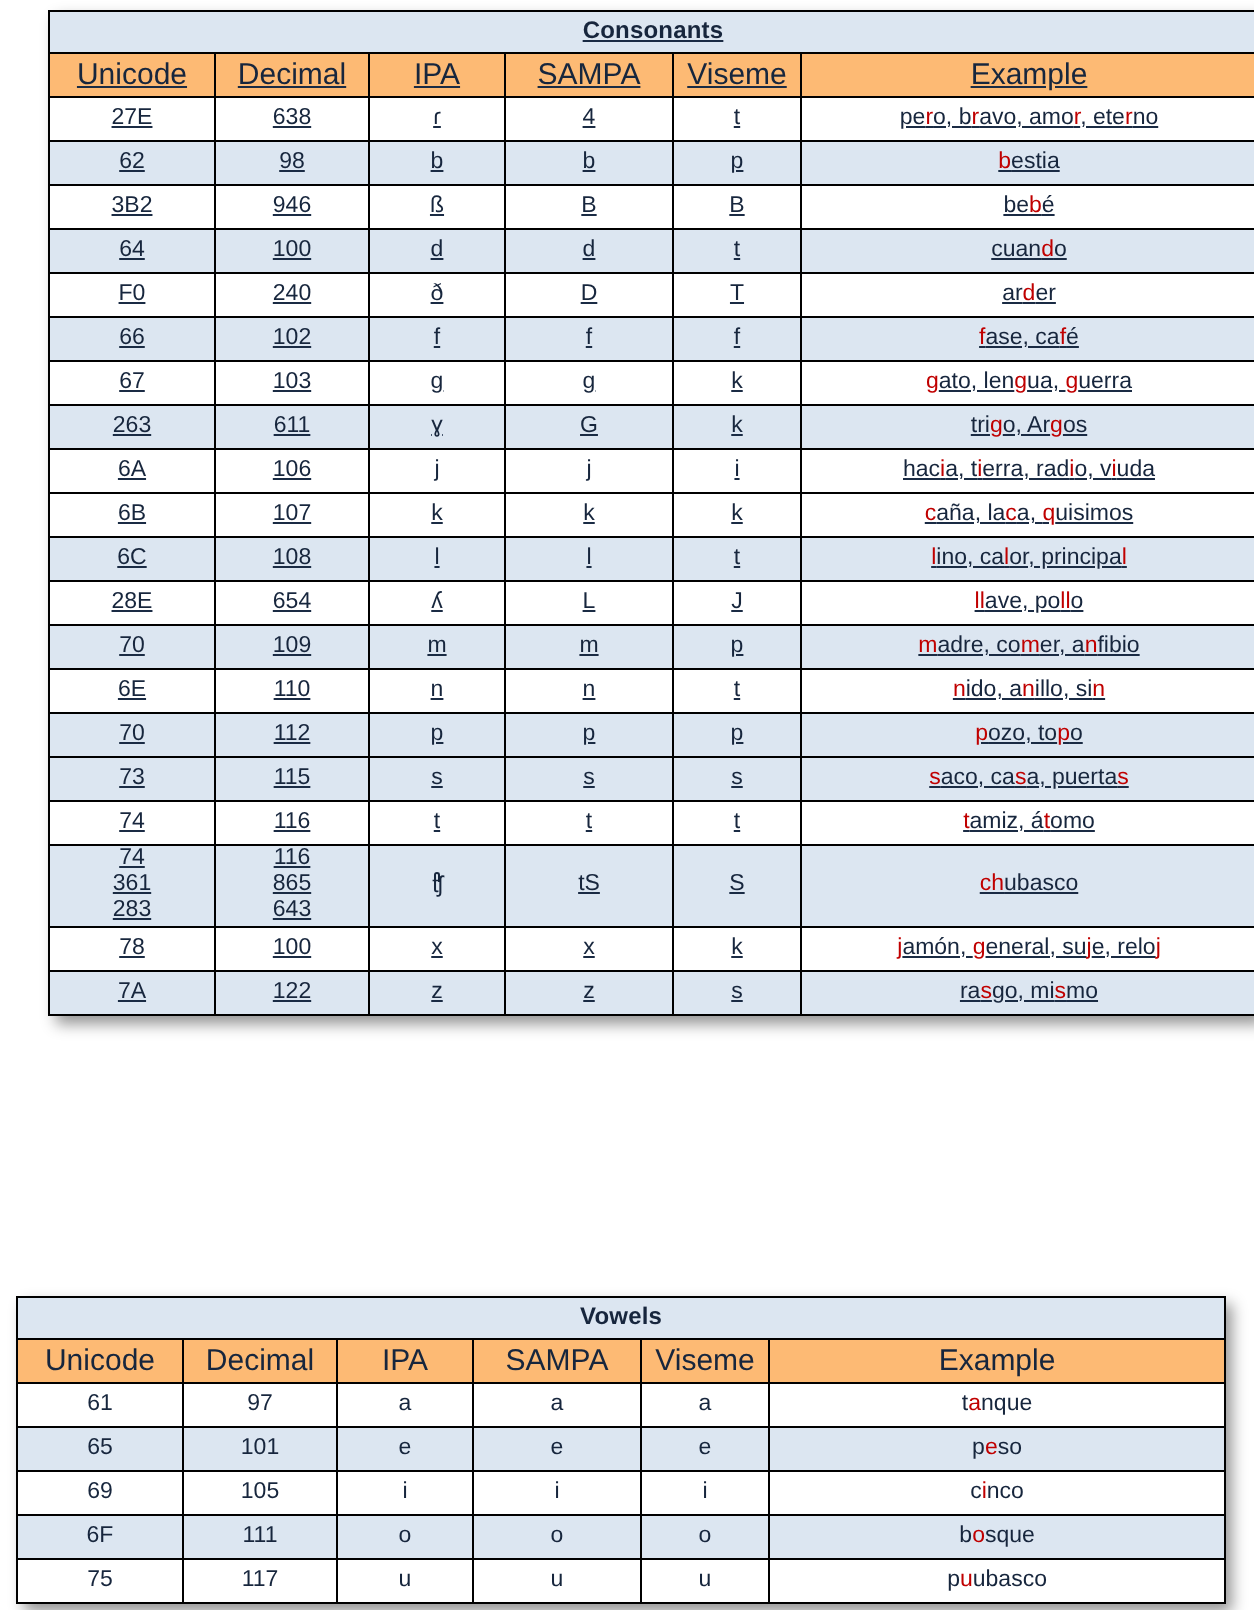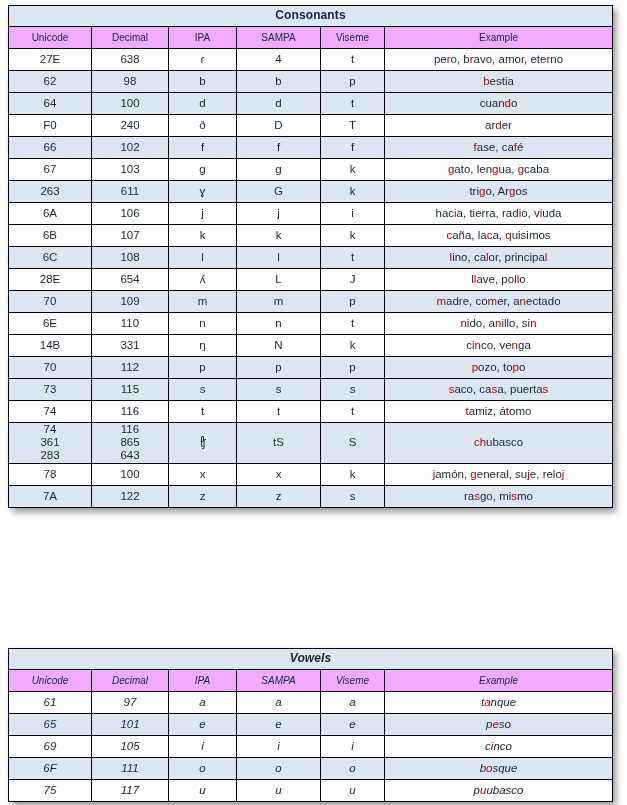--- a/index.html
+++ b/index.html
@@ -20,22 +20,22 @@
     width: 627px;
     height: 805px;
     padding: 0;
   }
 
   .table-wrap {
     position: absolute;
     box-shadow: 4px 4px 7px rgba(0,0,0,0.42);
   }
 
-  #consonants-wrap { left: 8px; top: 5px; width: 604px; }
-  #vowels-wrap     { left: 8px; top: 648px; width: 604px; font-style: italic; }
+  #consonants-wrap { left: 24px; top: 5px; width: 604px; text-decoration: underline; }
+  #vowels-wrap     { left: 8px; top: 648px; width: 604px; }
 
   table.phon {
     border-collapse: collapse;
     width: 604px;
     table-layout: fixed;
     background: #ffffff;
     border: 1px solid #000000;
   }
 
   table.phon td, table.phon th {
@@ -60,22 +60,22 @@
 
   tr.title-row td {
     background: #dce6f1;
     font-weight: bold;
     font-size: 12px;
     height: 20px;
     letter-spacing: 0.1px;
   }
 
   tr.header-row td {
-    background: #f0abfc;
-    font-size: 10px;
+    background: #fdba74;
+    font-size: 15px;
     height: 21px;
   }
 
   tr.data-row.odd td  { background: #ffffff; }
   tr.data-row.even td { background: #dce6f1; }
 
   td.ipa-cell {
     font-size: 12.5px;
   }
 
@@ -150,20 +150,28 @@
             <td class="example-cell"><span>pe</span><span class="hl">r</span><span>o, b</span><span class="hl">r</span><span>avo, amo</span><span class="hl">r</span><span>, ete</span><span class="hl">r</span><span>no</span></td>
           </tr>
           <tr class="data-row even">
             <td>62</td>
             <td>98</td>
             <td class="ipa-cell">b</td>
             <td>b</td>
             <td>p</td>
             <td class="example-cell"><span class="hl">b</span><span>estia</span></td>
           </tr>
+          <tr class="data-row odd">
+            <td>3B2</td>
+            <td>946</td>
+            <td class="ipa-cell">ß</td>
+            <td>B</td>
+            <td>B</td>
+            <td class="example-cell"><span>be</span><span class="hl">b</span><span>é</span></td>
+          </tr>
           <tr class="data-row even">
             <td>64</td>
             <td>100</td>
             <td class="ipa-cell">d</td>
             <td>d</td>
             <td>t</td>
             <td class="example-cell"><span>cuan</span><span class="hl">d</span><span>o</span></td>
           </tr>
           <tr class="data-row odd">
             <td>F0</td>
@@ -180,21 +188,21 @@
             <td>f</td>
             <td>f</td>
             <td class="example-cell"><span class="hl">f</span><span>ase, ca</span><span class="hl">f</span><span>é</span></td>
           </tr>
           <tr class="data-row odd">
             <td>67</td>
             <td>103</td>
             <td class="ipa-cell">g</td>
             <td>g</td>
             <td>k</td>
-            <td class="example-cell"><span class="hl">g</span><span>ato, len</span><span class="hl">g</span><span>ua, </span><span class="hl">g</span><span>caba</span></td>
+            <td class="example-cell"><span class="hl">g</span><span>ato, len</span><span class="hl">g</span><span>ua, </span><span class="hl">g</span><span>uerra</span></td>
           </tr>
           <tr class="data-row even">
             <td>263</td>
             <td>611</td>
             <td class="ipa-cell">ɣ</td>
             <td>G</td>
             <td>k</td>
             <td class="example-cell"><span>tri</span><span class="hl">g</span><span>o, Ar</span><span class="hl">g</span><span>os</span></td>
           </tr>
           <tr class="data-row odd">
@@ -228,37 +236,29 @@
             <td>L</td>
             <td>J</td>
             <td class="example-cell"><span class="hl">ll</span><span>ave, po</span><span class="hl">ll</span><span>o</span></td>
           </tr>
           <tr class="data-row even">
             <td>70</td>
             <td>109</td>
             <td class="ipa-cell">m</td>
             <td>m</td>
             <td>p</td>
-            <td class="example-cell"><span class="hl">m</span><span>adre, co</span><span class="hl">m</span><span>er, a</span><span class="hl">n</span><span>ectado</span></td>
+            <td class="example-cell"><span class="hl">m</span><span>adre, co</span><span class="hl">m</span><span>er, a</span><span class="hl">n</span><span>fibio</span></td>
           </tr>
           <tr class="data-row odd">
             <td>6E</td>
             <td>110</td>
             <td class="ipa-cell">n</td>
             <td>n</td>
             <td>t</td>
             <td class="example-cell"><span class="hl">n</span><span>ido, a</span><span class="hl">n</span><span>illo, si</span><span class="hl">n</span></td>
-          </tr>
-          <tr class="data-row odd">
-            <td>14B</td>
-            <td>331</td>
-            <td class="ipa-cell">ŋ</td>
-            <td>N</td>
-            <td>k</td>
-            <td class="example-cell"><span>ci</span><span class="hl">n</span><span>co, ve</span><span class="hl">n</span><span>ga</span></td>
           </tr>
           <tr class="data-row even">
             <td>70</td>
             <td>112</td>
             <td class="ipa-cell">p</td>
             <td>p</td>
             <td>p</td>
             <td class="example-cell"><span class="hl">p</span><span>ozo, to</span><span class="hl">p</span><span>o</span></td>
           </tr>
           <tr class="data-row even">

